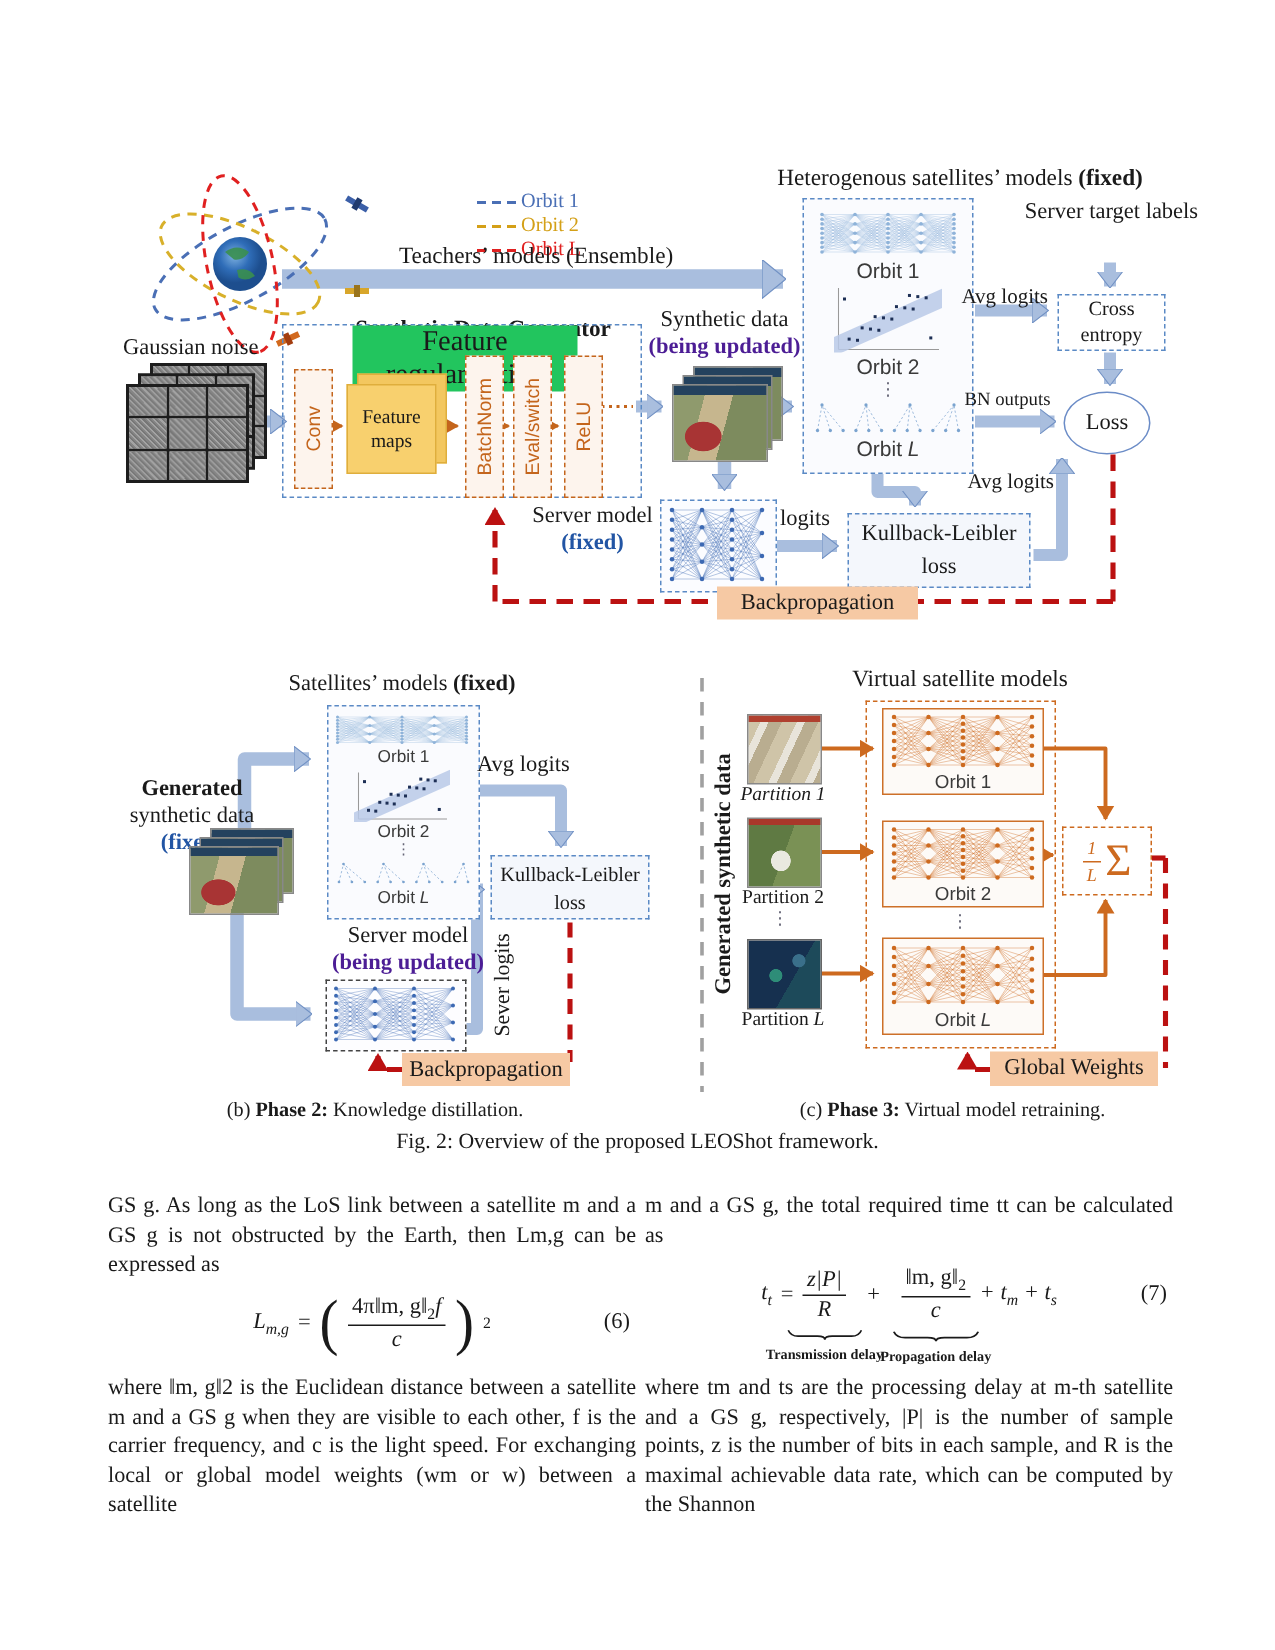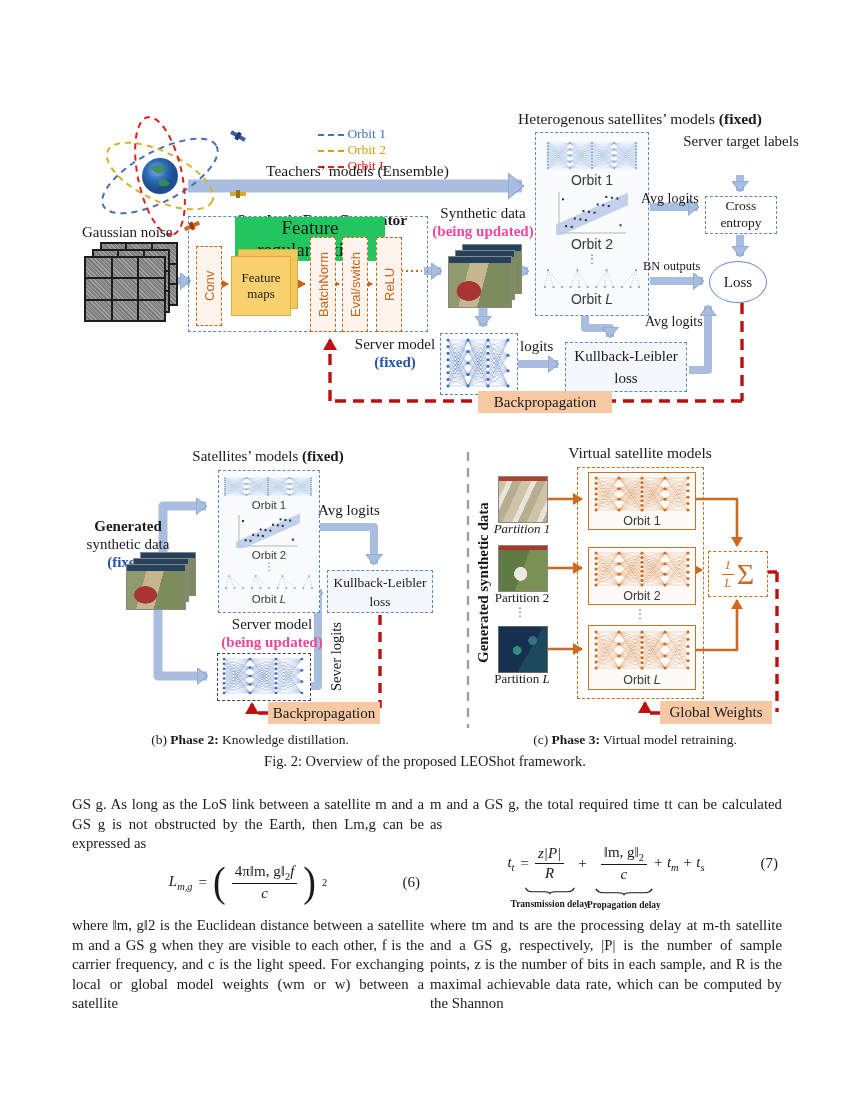--- a/index.html
+++ b/index.html
@@ -2,21 +2,21 @@
 <html><head>
 <meta charset="utf-8">
 <style>
   html,body{margin:0;padding:0;background:#fff;}
   #page{position:relative;width:850px;height:1100px;background:#fff;overflow:hidden;
         font-family:"Liberation Serif","DejaVu Serif",serif;color:#1a1a1a;}
   .abs{position:absolute;}
   .ctr{text-align:center;}
   .sans{font-family:"Liberation Sans","DejaVu Sans",sans-serif;}
   .b{font-weight:bold;}
-  .red{color:#ec4899;}
+  .red{color:#4c1d95;}
   .blue{color:#2255a4;}
   .orangetxt{color:#c4651c;}
   .vtext{writing-mode:vertical-rl;transform:rotate(180deg);display:flex;align-items:center;justify-content:center;}
   .dashblue{border:1.6px dashed #5b8ac5;}
   .dashorange{border:1.5px dashed #c4651c;background:#fdf4ed;}
   .overlay{position:absolute;left:0;top:0;pointer-events:none;}
   .cap{font-size:13.5px;}
   .olabel{font-family:"Liberation Sans","DejaVu Sans",sans-serif;color:#3a3a3a;}
   .vdots{color:#667;font-size:12px;line-height:1;}
   .hl{background:#f6c9a4;}

